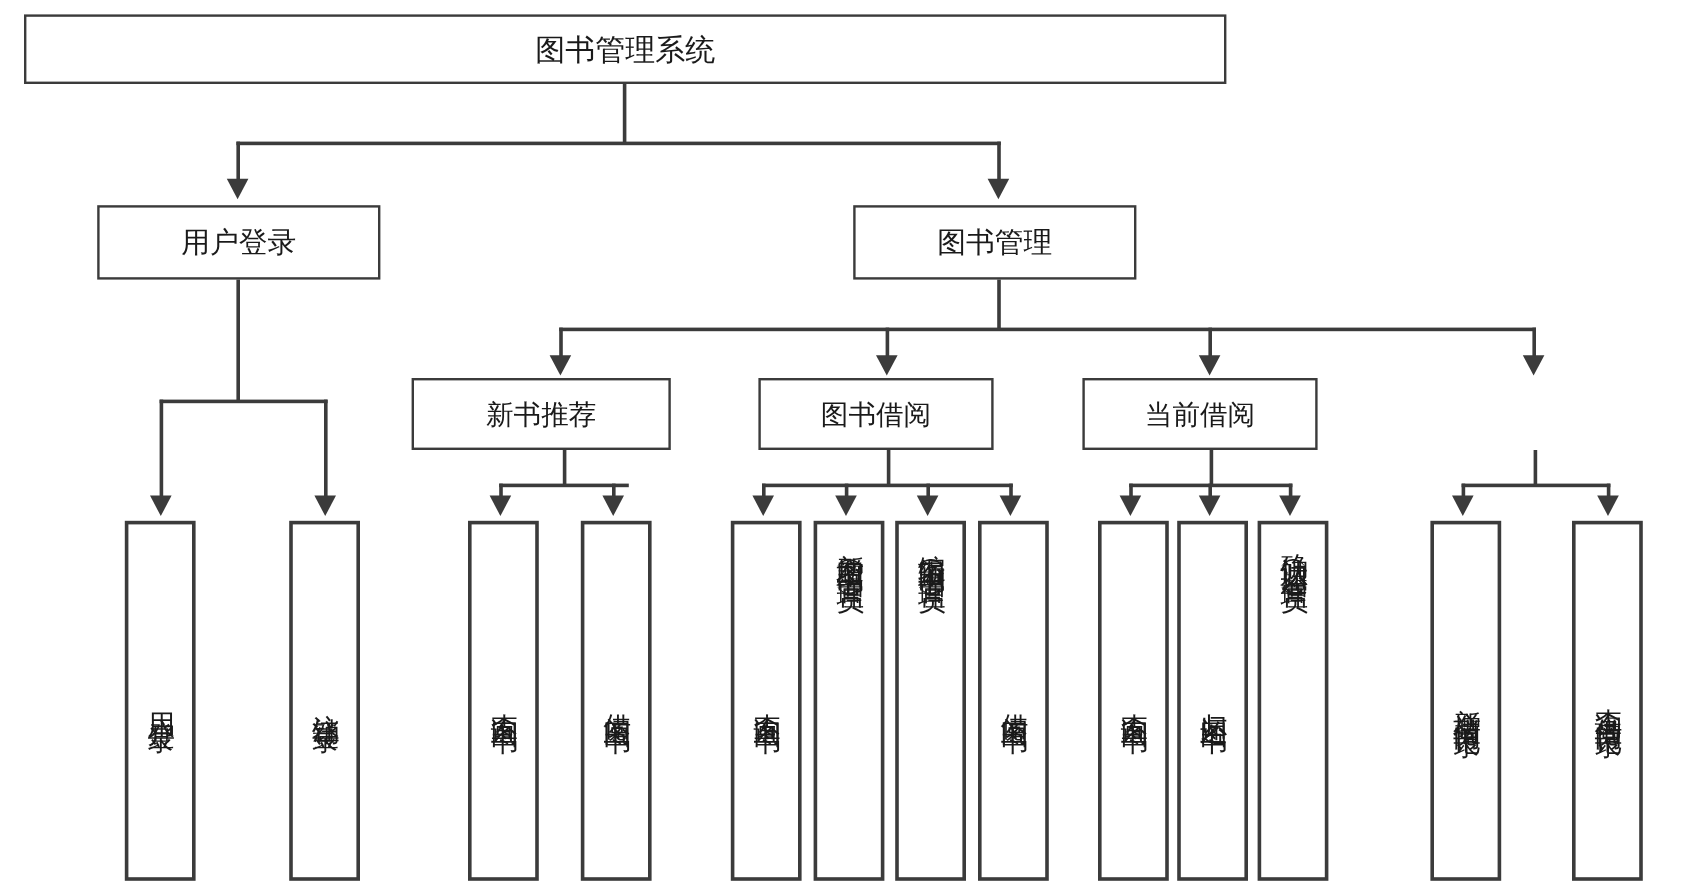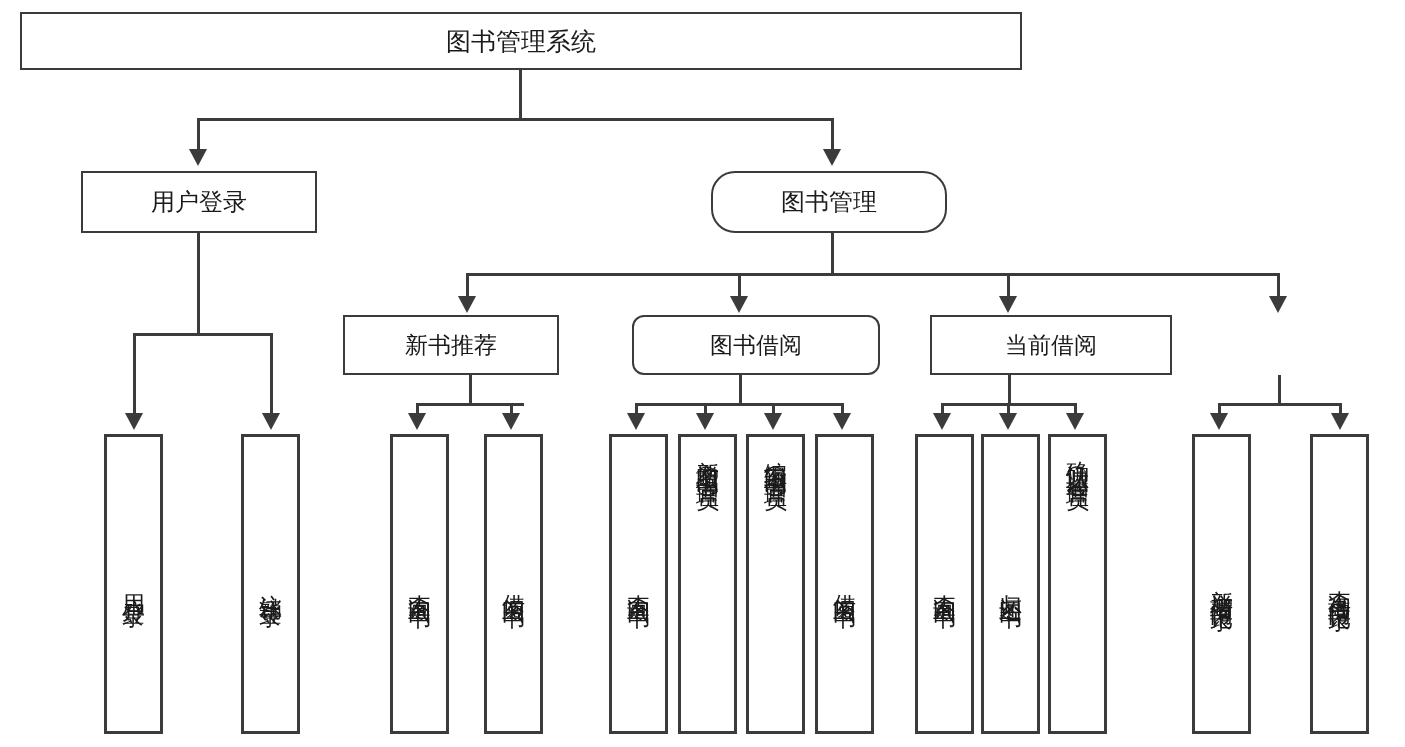--- a/index.html
+++ b/index.html
@@ -99,21 +99,21 @@
   <div class="vline" style="left:197px; top:118px; height:33px;"></div>
   <div class="arrow" style="left:189px; top:149px;"></div>
 
   <div class="vline" style="left:831px; top:118px; height:33px;"></div>
   <div class="arrow" style="left:823px; top:149px;"></div>
 
   <div class="node lvl1" style="left:81px; top:171px; width:236px; height:62px;">
     <span>用户登录</span>
   </div>
 
-  <div class="node lvl1" style="left:711px; top:171px; width:236px; height:62px;border-radius:24px;">
+  <div class="node lvl1" style="left:711px; top:171px; width:236px; height:62px;">
     <span>图书管理</span>
   </div>
 
   <div class="vline" style="left:197px; top:233px; height:102px;"></div>
   <div class="hline" style="left:133px; top:333px; width:140px;"></div>
   <div class="vline" style="left:133px; top:333px; height:82px;"></div>
   <div class="arrow" style="left:125px; top:413px;"></div>
   <div class="vline" style="left:270px; top:333px; height:82px;"></div>
   <div class="arrow" style="left:262px; top:413px;"></div>
 
@@ -129,25 +129,25 @@
   <div class="vline" style="left:1007px; top:273px; height:26px;"></div>
   <div class="arrow" style="left:999px; top:296px;"></div>
 
   <div class="vline" style="left:1277px; top:273px; height:26px;"></div>
   <div class="arrow" style="left:1269px; top:296px;"></div>
 
   <div class="node lvl2" style="left:343px; top:315px; width:216px; height:60px;">
     <span>新书推荐</span>
   </div>
 
-  <div class="node lvl2" style="left:632px; top:315px; width:248px; height:60px;border-radius:12px;">
+  <div class="node lvl2" style="left:632px; top:315px; width:196px; height:60px;">
     <span>图书借阅</span>
   </div>
 
-  <div class="node lvl2" style="left:902px; top:315px; width:242px; height:60px;margin-left:28px;">
+  <div class="node lvl2" style="left:902px; top:315px; width:196px; height:60px;">
     <span>当前借阅</span>
   </div>
 
 
   <div class="vline" style="left:469px; top:375px; height:30px;"></div>
   <div class="hline" style="left:416px; top:403px; width:108px;"></div>
   <div class="vline" style="left:416px; top:403px; height:12px;"></div>
   <div class="arrow" style="left:408px; top:413px;"></div>
   <div class="vline" style="left:510px; top:403px; height:12px;"></div>
   <div class="arrow" style="left:502px; top:413px;"></div>

